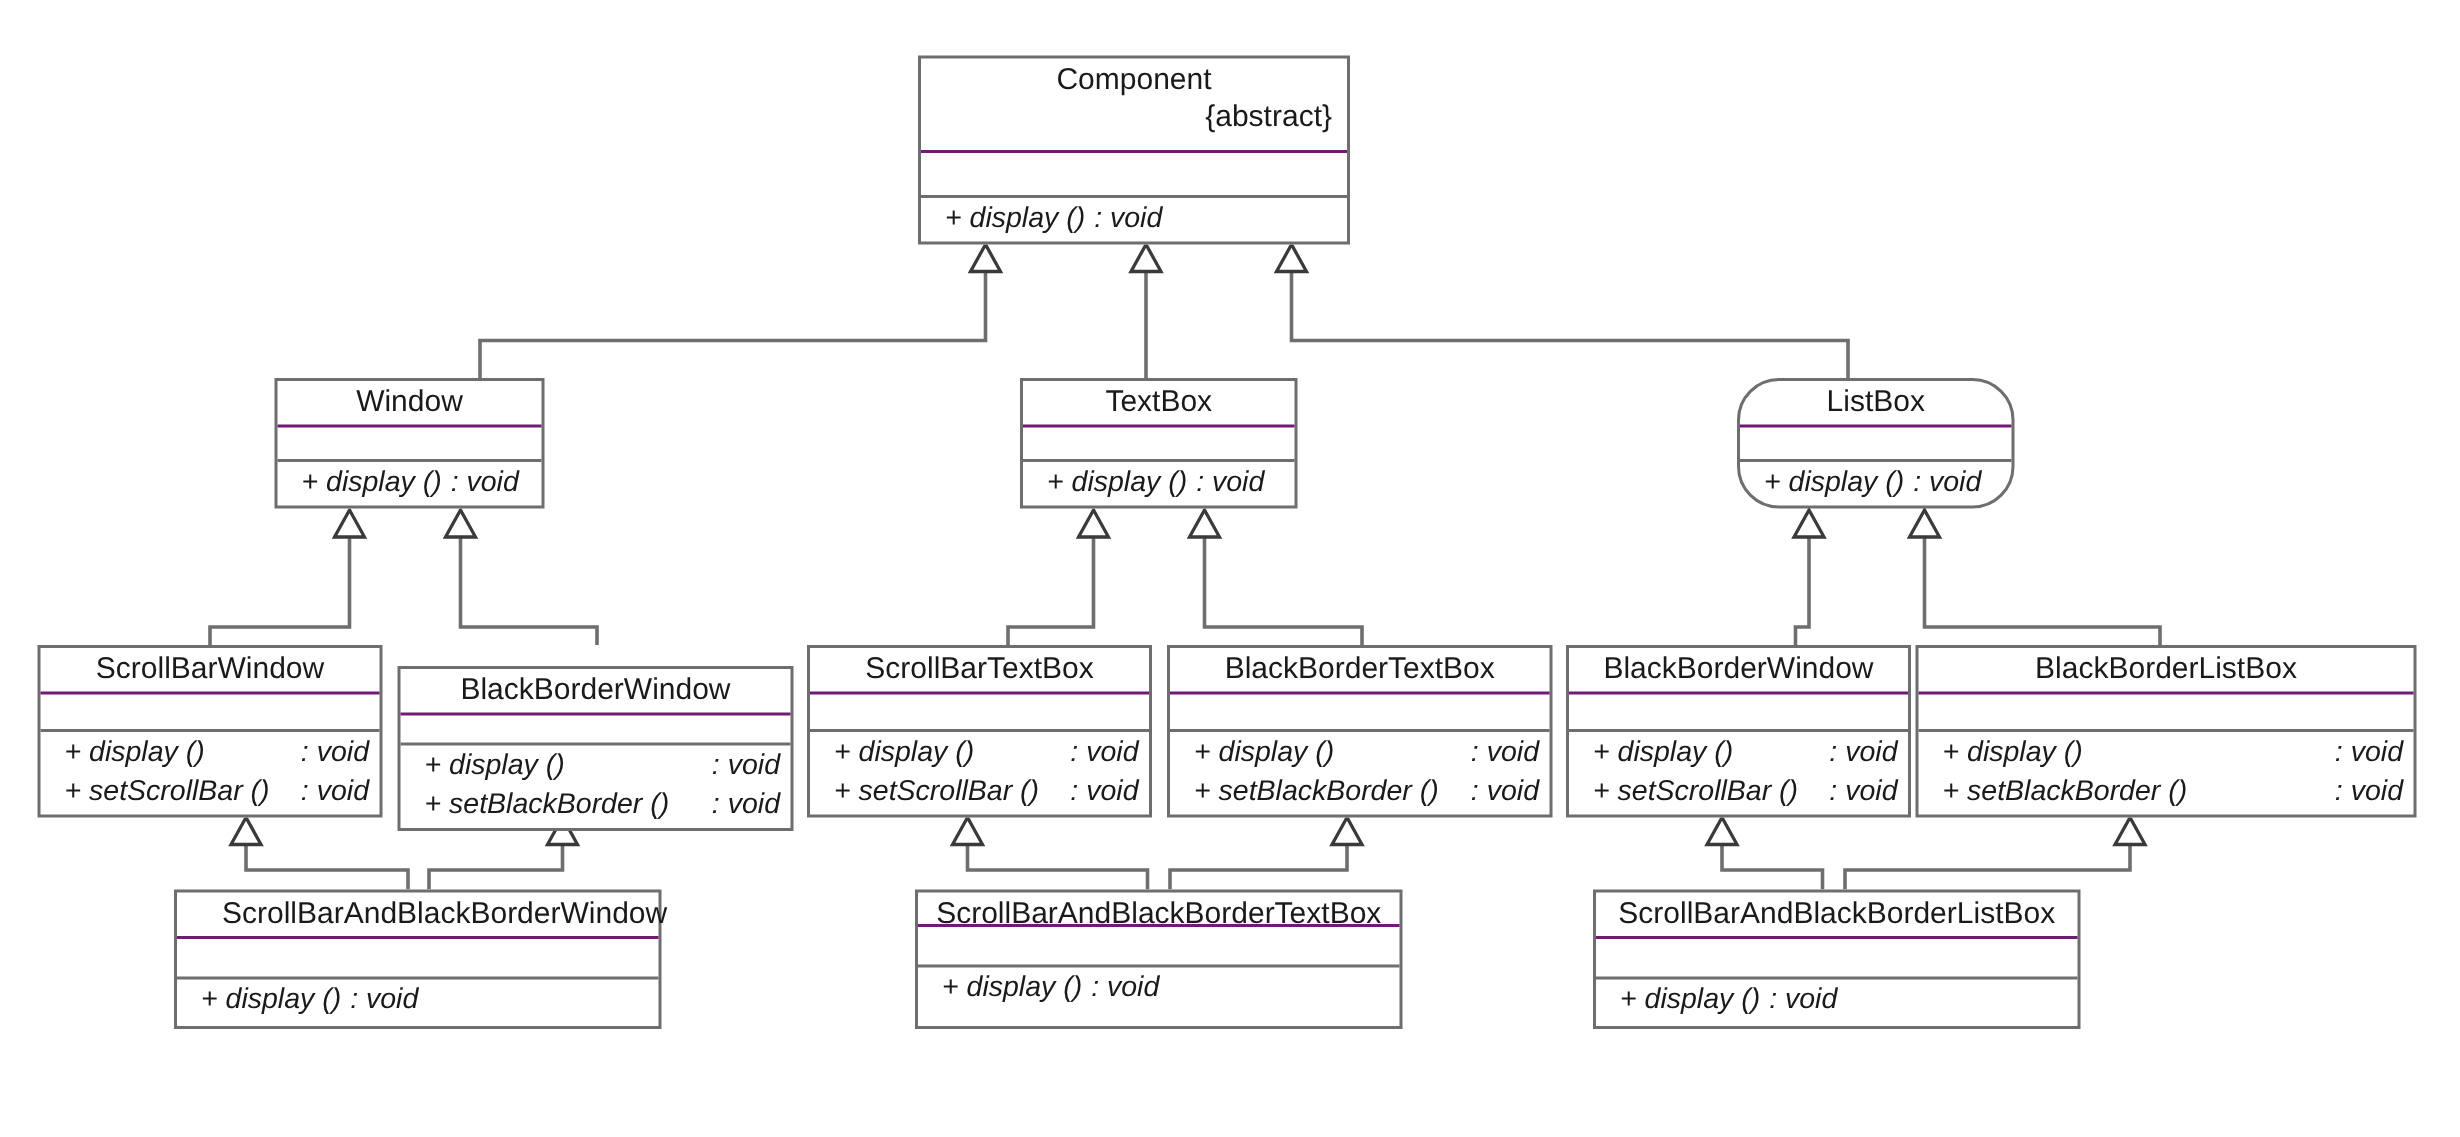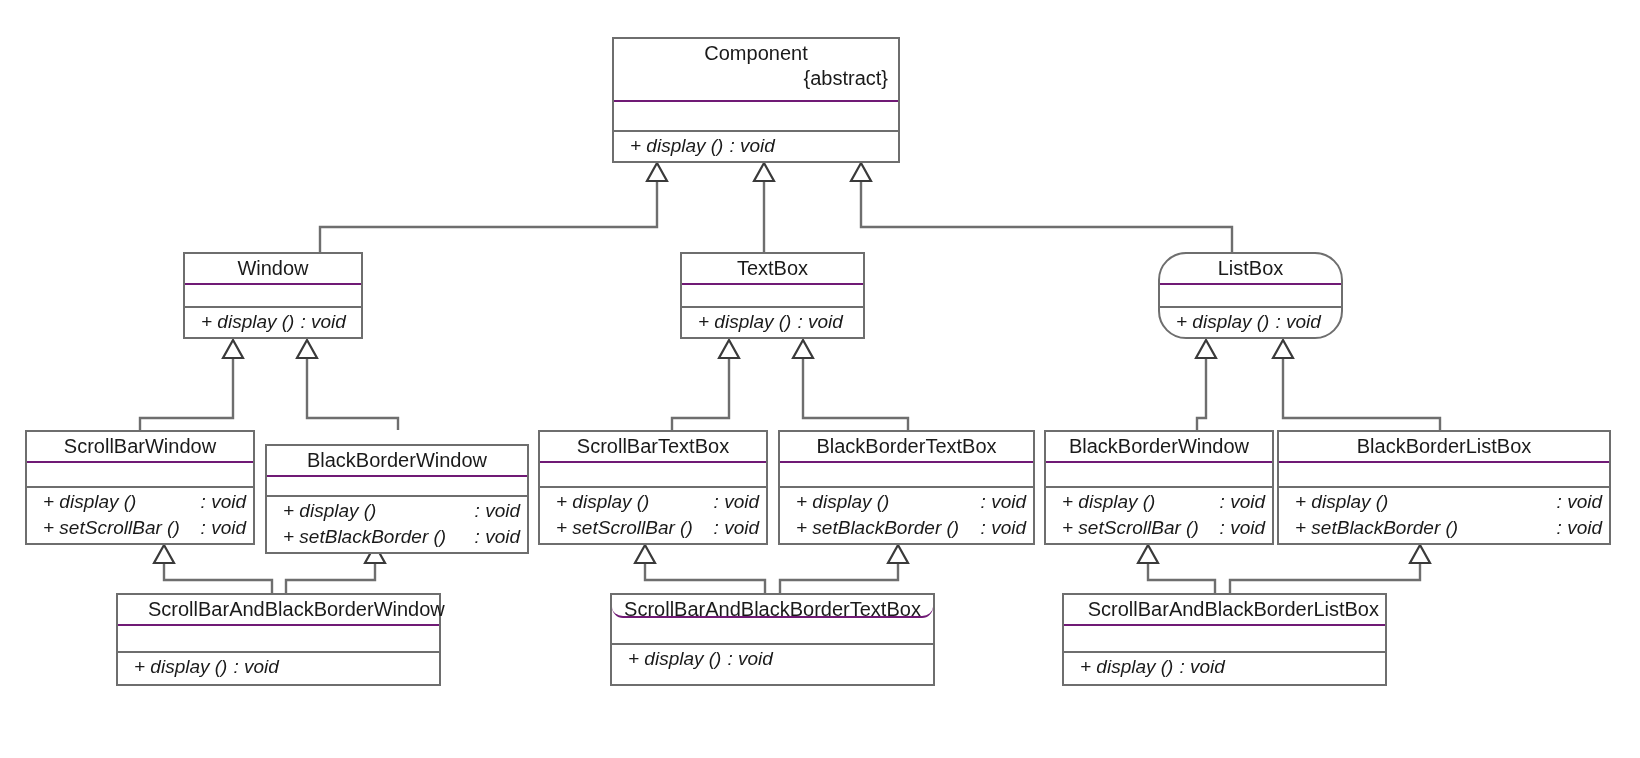--- a/index.html
+++ b/index.html
@@ -276,34 +276,34 @@
     <div class="uml-attrs" style="height:27px;"></div>
     <div class="uml-ops">
       <div class="op op-inline">
         <span class="op-sig">+ display ()</span>
         <span class="op-type">: void</span>
       </div>
     </div>
   </div>
 
   <div class="uml-class" style="left:610px;top:593px;width:325px;height:93px;">
-    <div class="uml-name" style="height:23px;border-radius:11px;">
+    <div class="uml-name" style="height:23px;">
       <span>ScrollBarAndBlackBorderTextBox</span>
     </div>
     <div class="uml-attrs" style="height:27px;"></div>
     <div class="uml-ops">
       <div class="op op-inline">
         <span class="op-sig">+ display ()</span>
         <span class="op-type">: void</span>
       </div>
     </div>
   </div>
 
   <div class="uml-class" style="left:1062px;top:593px;width:325px;height:93px;">
-    <div class="uml-name" style="height:31px;text-align:right;">
+    <div class="uml-name" style="height:31px;">
       <span>ScrollBarAndBlackBorderListBox</span>
     </div>
     <div class="uml-attrs" style="height:27px;"></div>
     <div class="uml-ops">
       <div class="op op-inline">
         <span class="op-sig">+ display ()</span>
         <span class="op-type">: void</span>
       </div>
     </div>
   </div>

